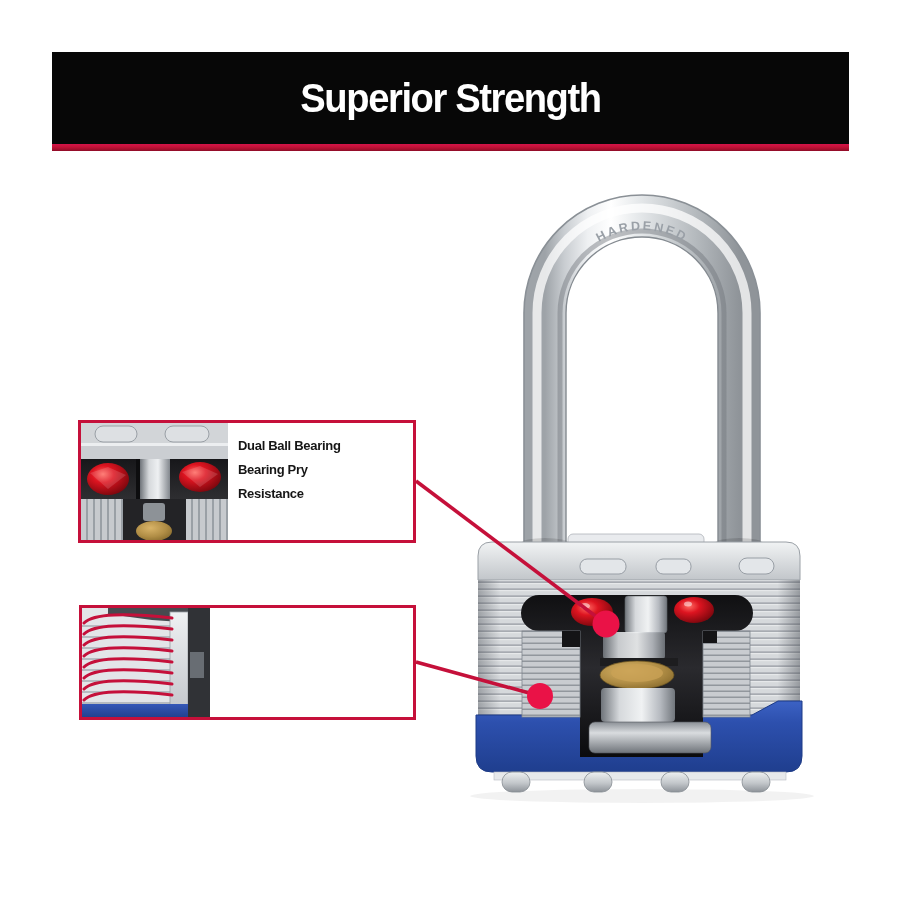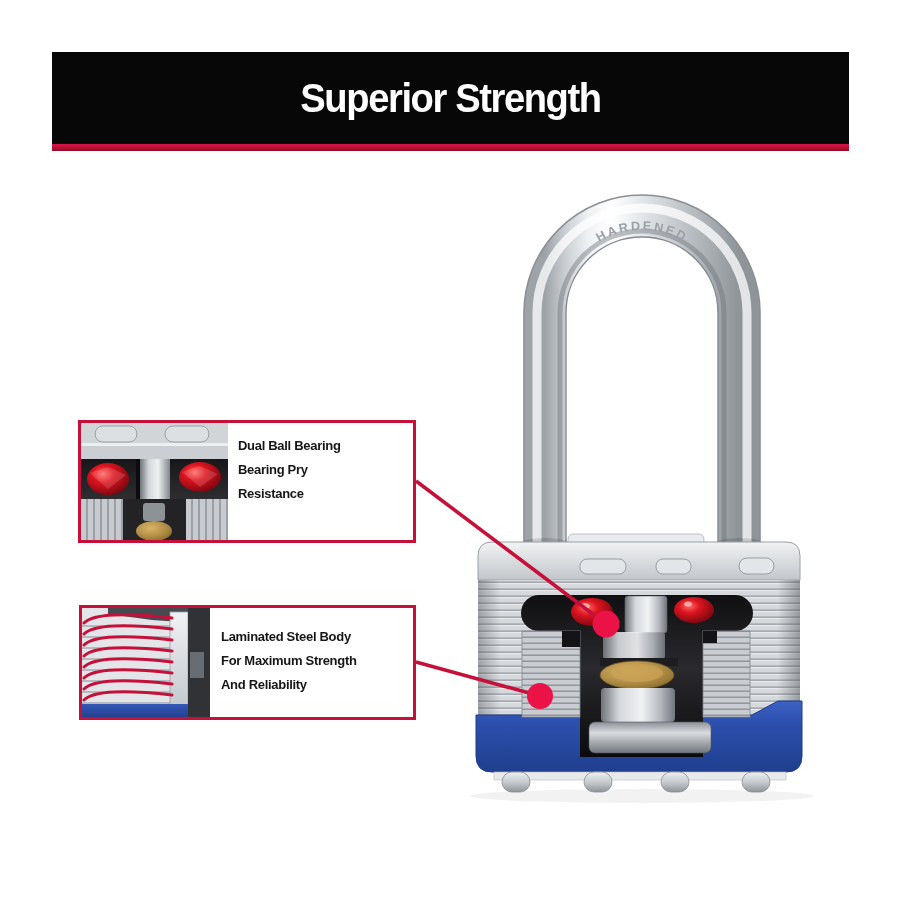--- a/index.html
+++ b/index.html
@@ -262,20 +262,15 @@
             <path d="M2,26 Q9,19 32,18 T90,21"></path>
           <path d="M2,37 Q9,30 32,29 T90,32"></path>
             <path d="M2,48 Q9,41 32,40 T90,43"></path>
           <path d="M2,59 Q9,52 32,51 T90,54"></path>
             <path d="M2,70 Q9,63 32,62 T90,65"></path>
           <path d="M2,81 Q9,74 32,73 T90,76"></path>
             <path d="M2,92 Q9,85 32,84 T90,87"></path>
         </g>
       </svg>
     </div>
-    <div class="callout-text">
-      <div>Laminated Steel Body</div>
-      <div>For Maximum Strength</div>
-      <div>And Reliability</div>
-    </div>
   </div>
 
 </div>
 
 </body></html>

